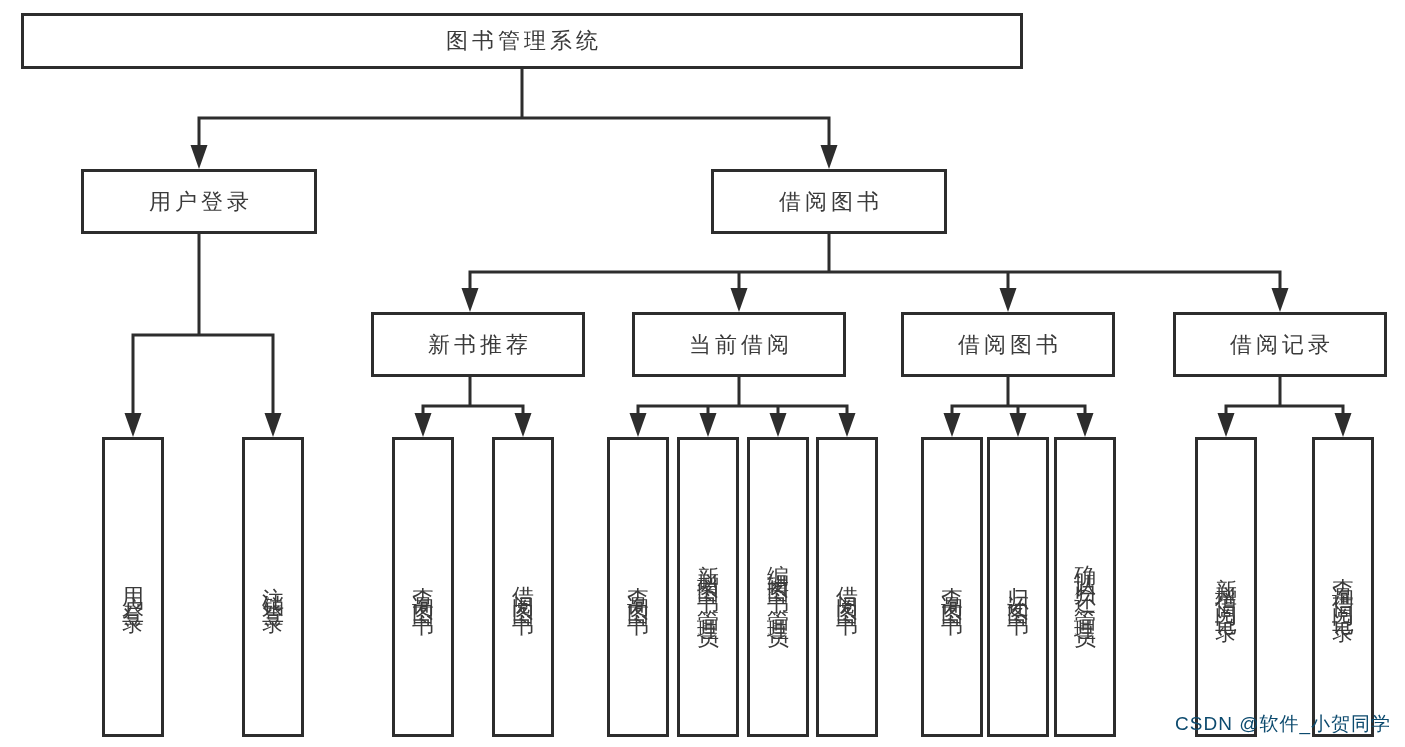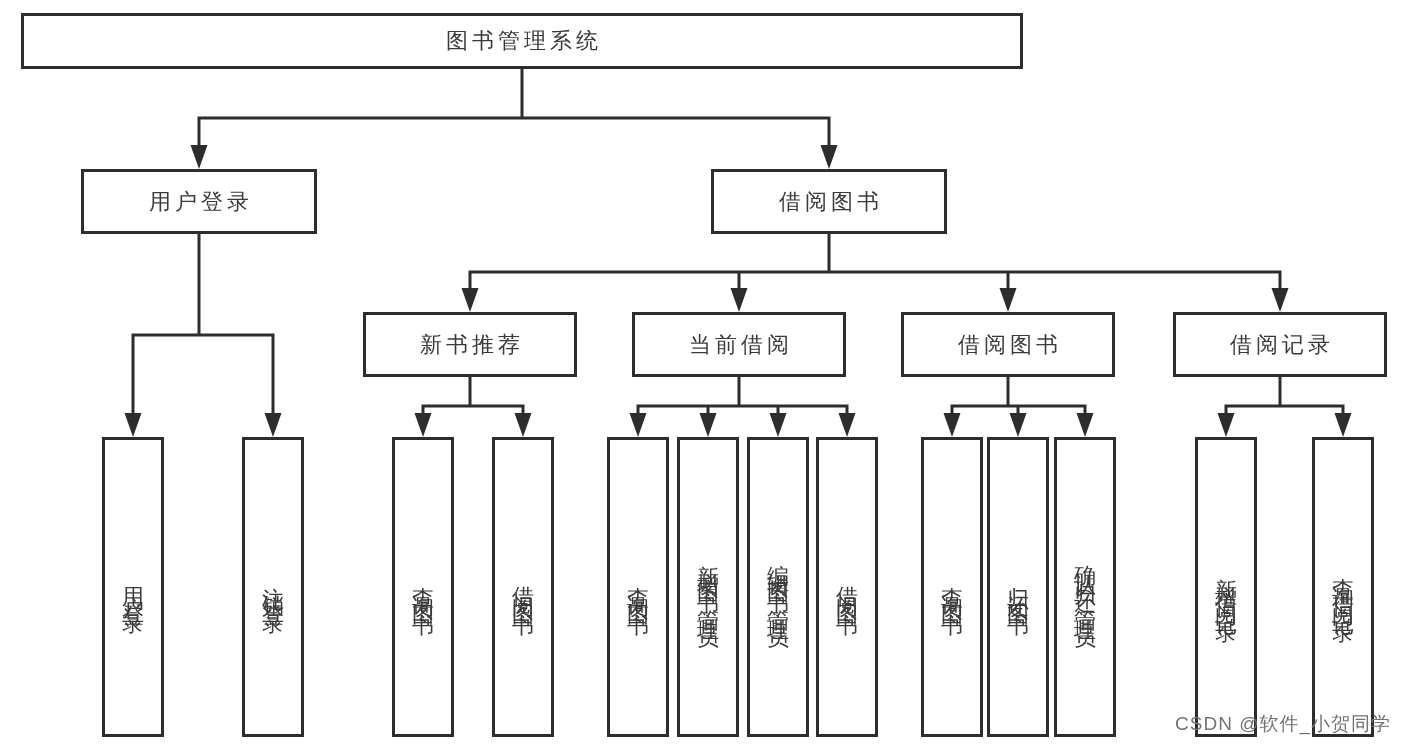--- a/index.html
+++ b/index.html
@@ -40,21 +40,21 @@
     letter-spacing: 9px;
     line-height: 1;
     white-space: nowrap;
   }
   #watermark {
     position: absolute;
     right: 14px;
     top: 711px;
     z-index: 2;
     font-size: 19px;
-    color: #737373;
+    color: #0c4a6e;
     letter-spacing: 1px;
     white-space: nowrap;
   }
 </style>
 </head>
 <body>
 
 <div id="canvas">
 
   <svg id="connectors" width="1405" height="747" viewBox="0 0 1405 747" xmlns="http://www.w3.org/2000/svg">
@@ -118,21 +118,21 @@
     <span>图书管理系统</span>
   </div>
 
   <div class="node h" style="left:81px;top:169px;width:236px;height:65px">
     <span>用户登录</span>
   </div>
   <div class="node h" style="left:711px;top:169px;width:236px;height:65px">
     <span>借阅图书</span>
   </div>
 
-  <div class="node h" style="left:363px;top:312px;width:214px;height:65px">
+  <div class="node h" style="left:371px;top:312px;width:214px;height:65px">
     <span>新书推荐</span>
   </div>
   <div class="node h" style="left:632px;top:312px;width:214px;height:65px">
     <span>当前借阅</span>
   </div>
   <div class="node h" style="left:901px;top:312px;width:214px;height:65px">
     <span>借阅图书</span>
   </div>
   <div class="node h" style="left:1173px;top:312px;width:214px;height:65px">
     <span>借阅记录</span>

